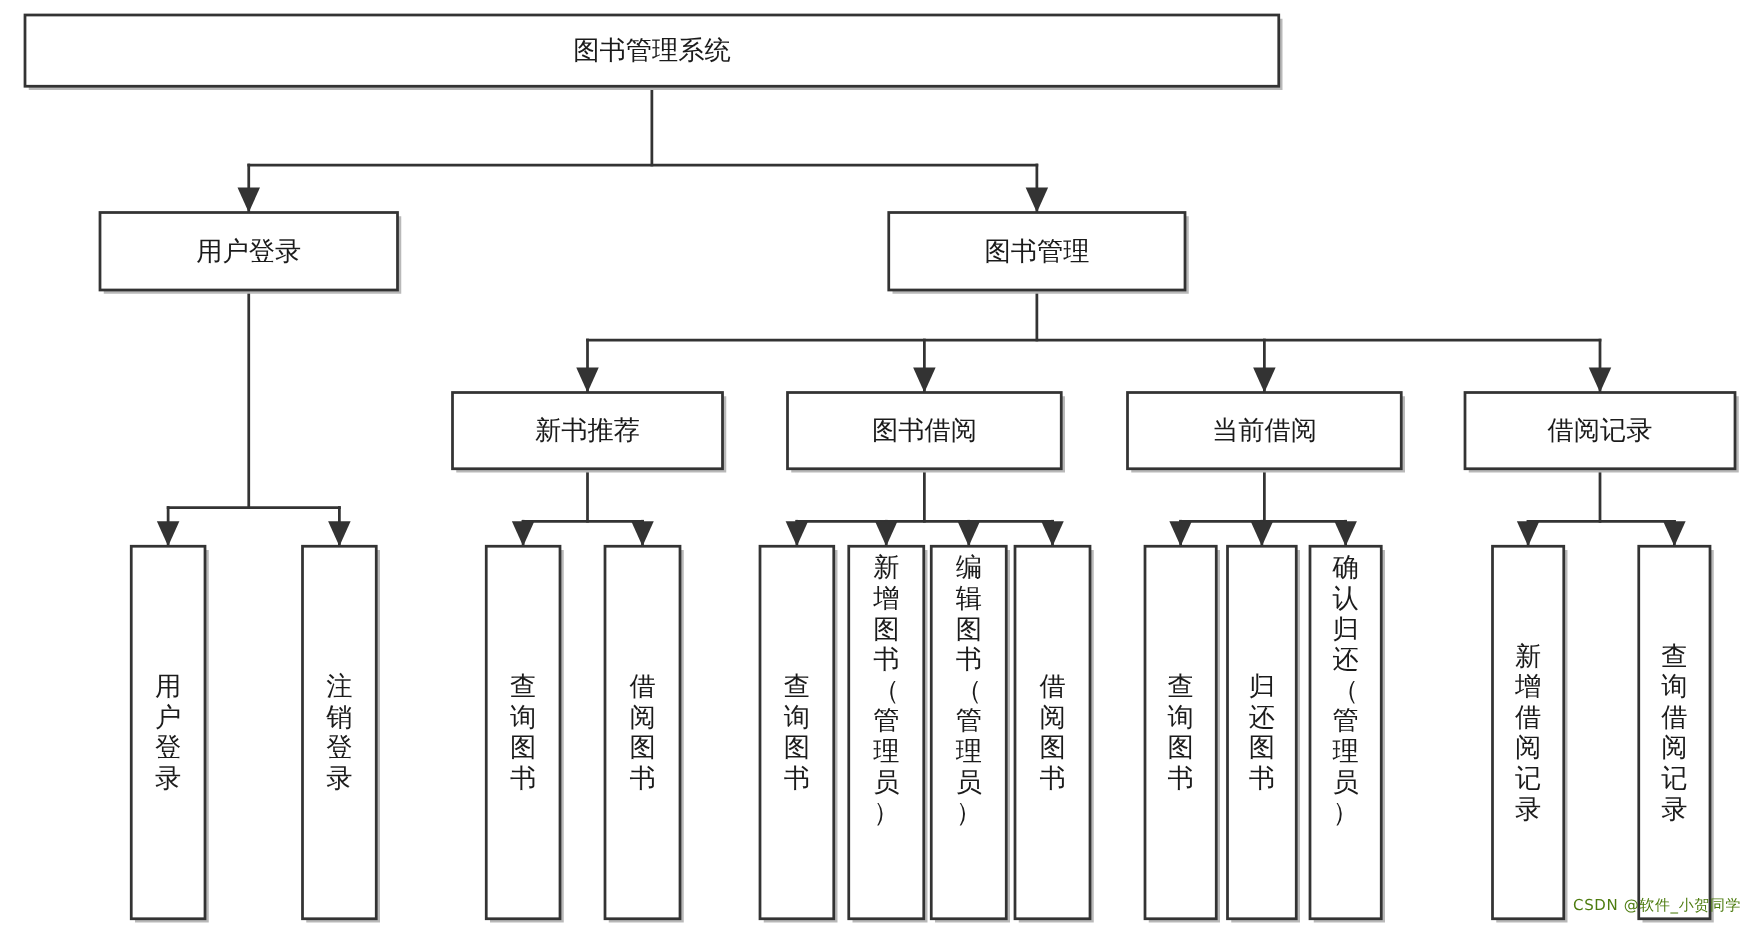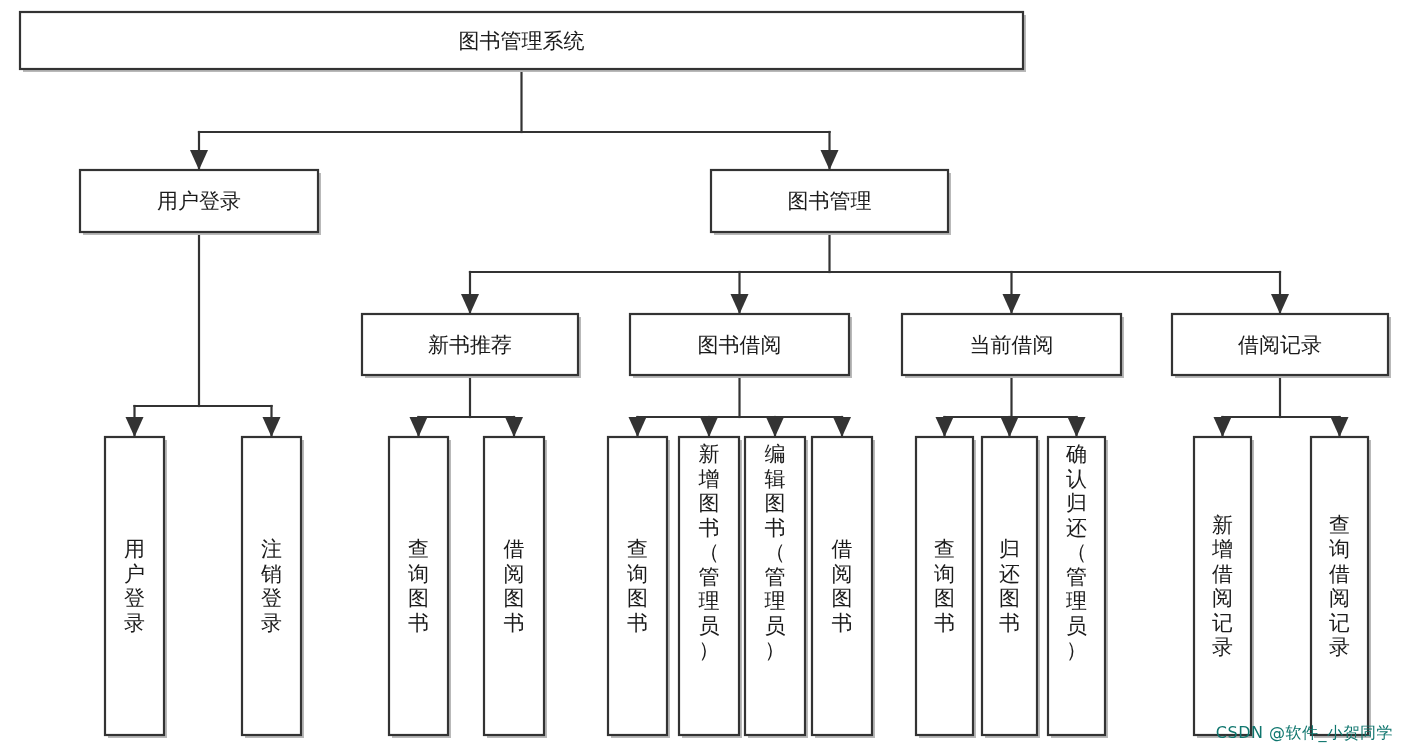--- a/index.html
+++ b/index.html
@@ -53,24 +53,24 @@
   }
   .node-label-v {
     font-family: "DejaVu Sans", "Liberation Sans", sans-serif;
     font-size: 21px;
     fill: #1b1b1b;
     text-anchor: middle;
   }
   .watermark {
     position: absolute;
     right: 12px;
-    bottom: 3px;
-    font-family: "DejaVu Sans", "Liberation Sans", sans-serif;
-    font-size: 16px;
-    color: #0f766e;
+    bottom: 14px;
+    font-family: "DejaVu Sans", "Liberation Sans", sans-serif;
+    font-size: 12px;
+    color: #4d7c0f;
     white-space: nowrap;
     letter-spacing: 0.5px;
     pointer-events: none;
   }
 </style>
 </head>
 <body>
 
 <div id="chart-root">
   <svg class="diagram" id="diagram-svg" viewBox="0 0 1405 747" xmlns="http://www.w3.org/2000/svg">

